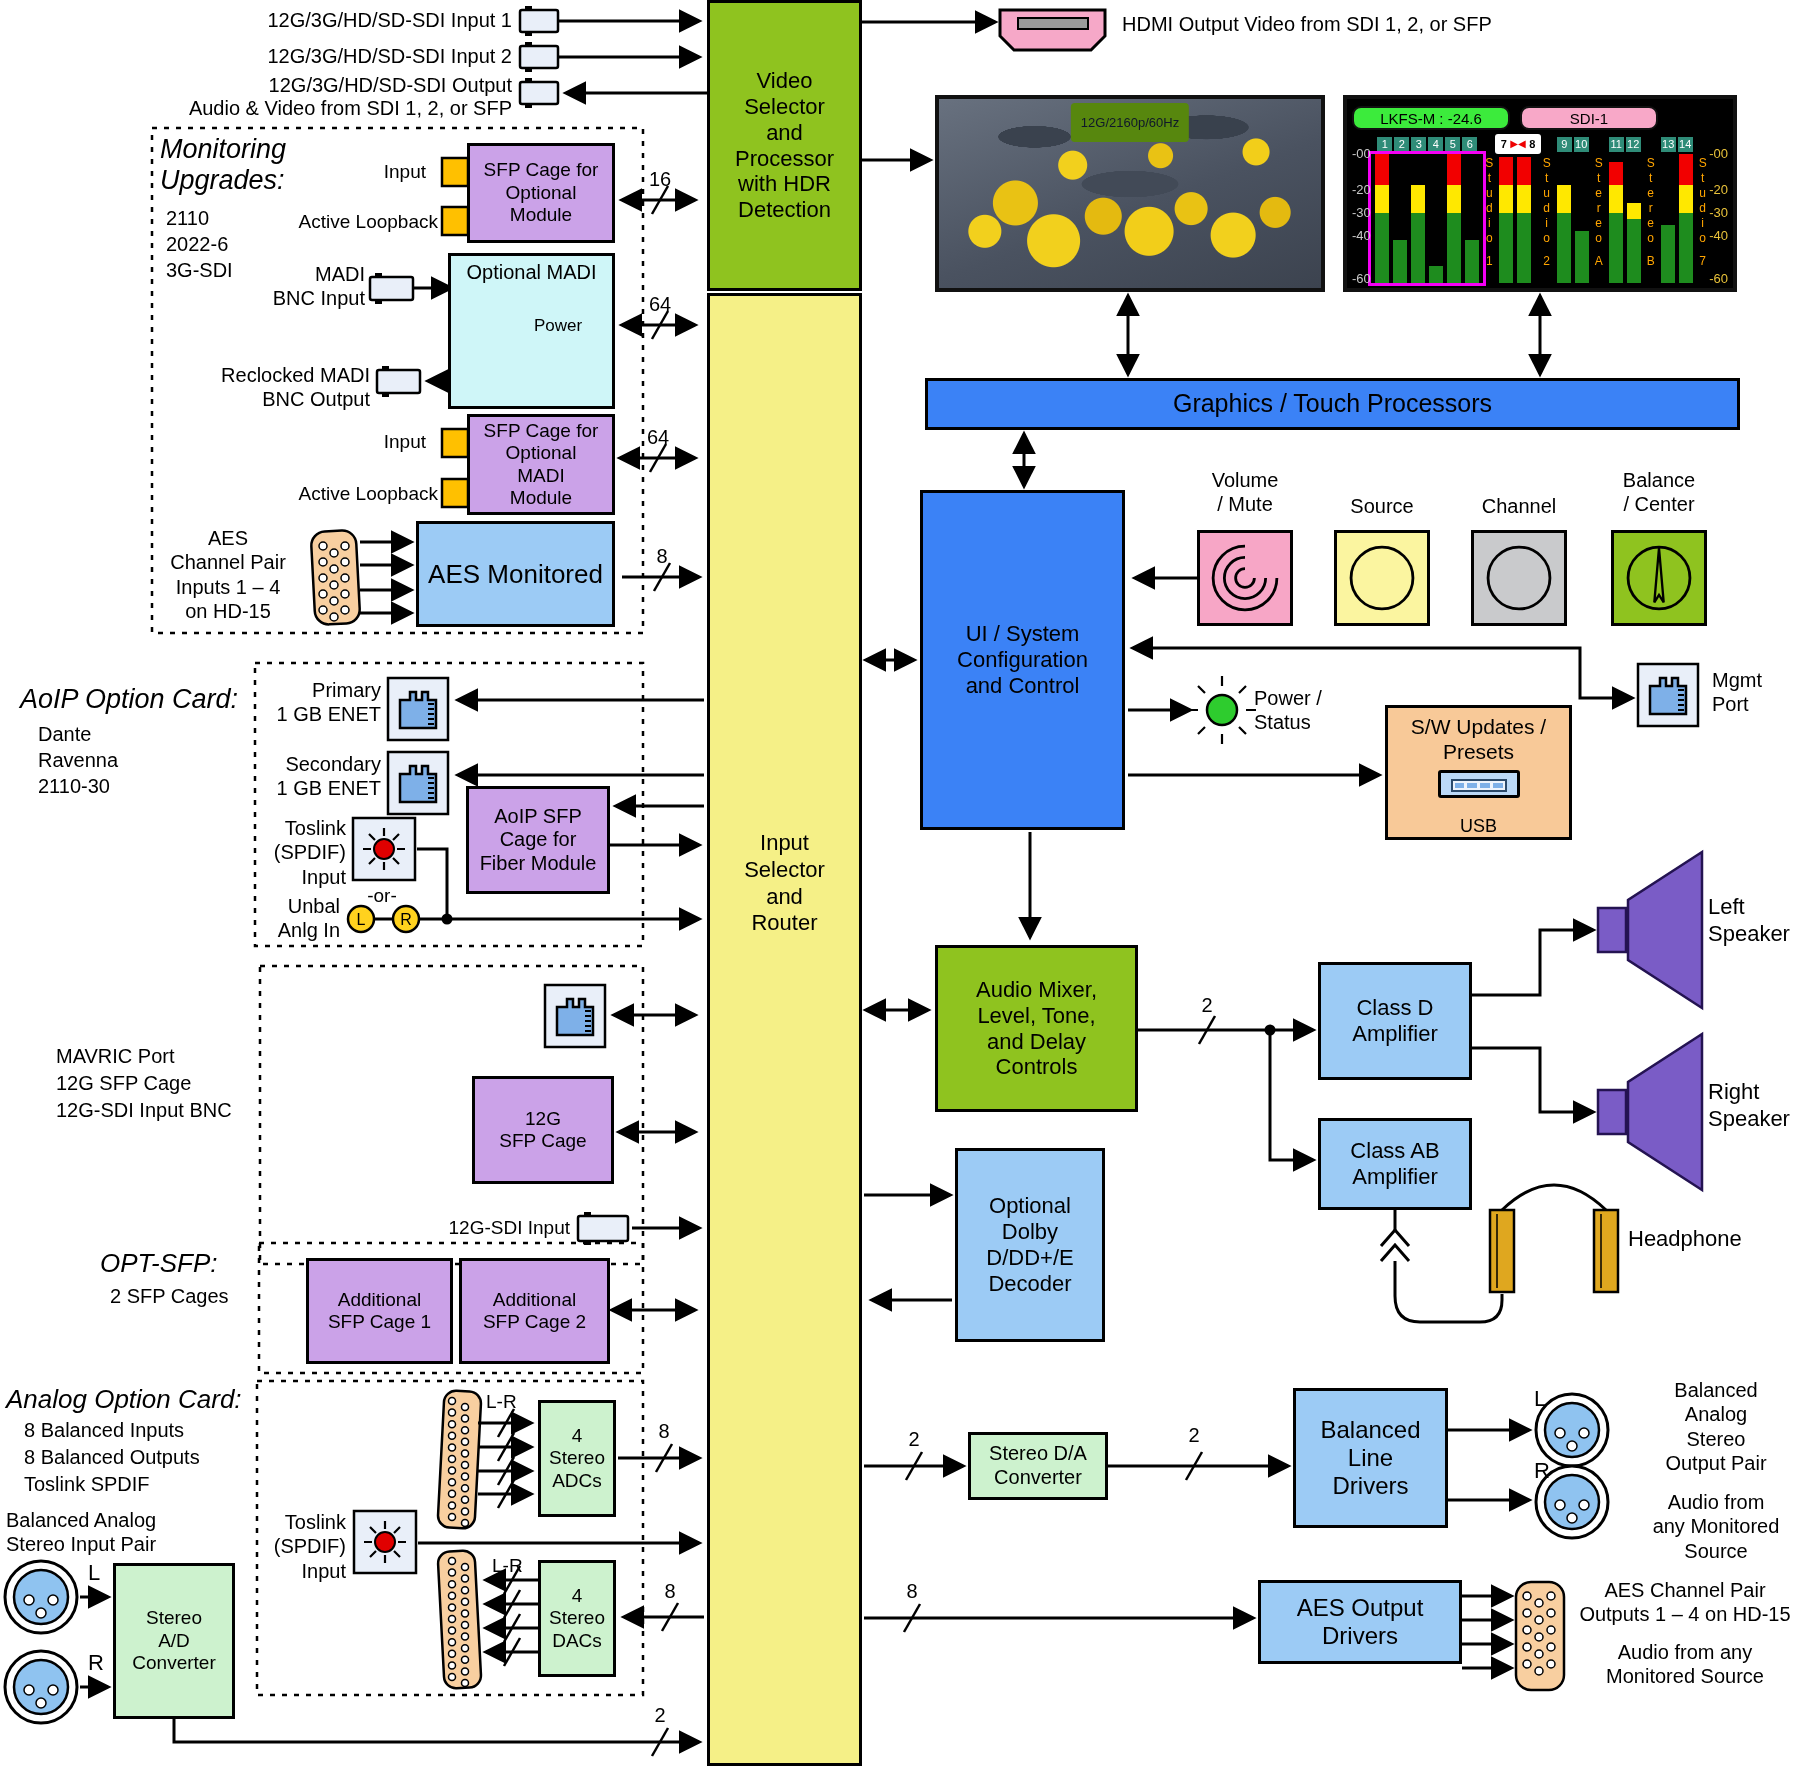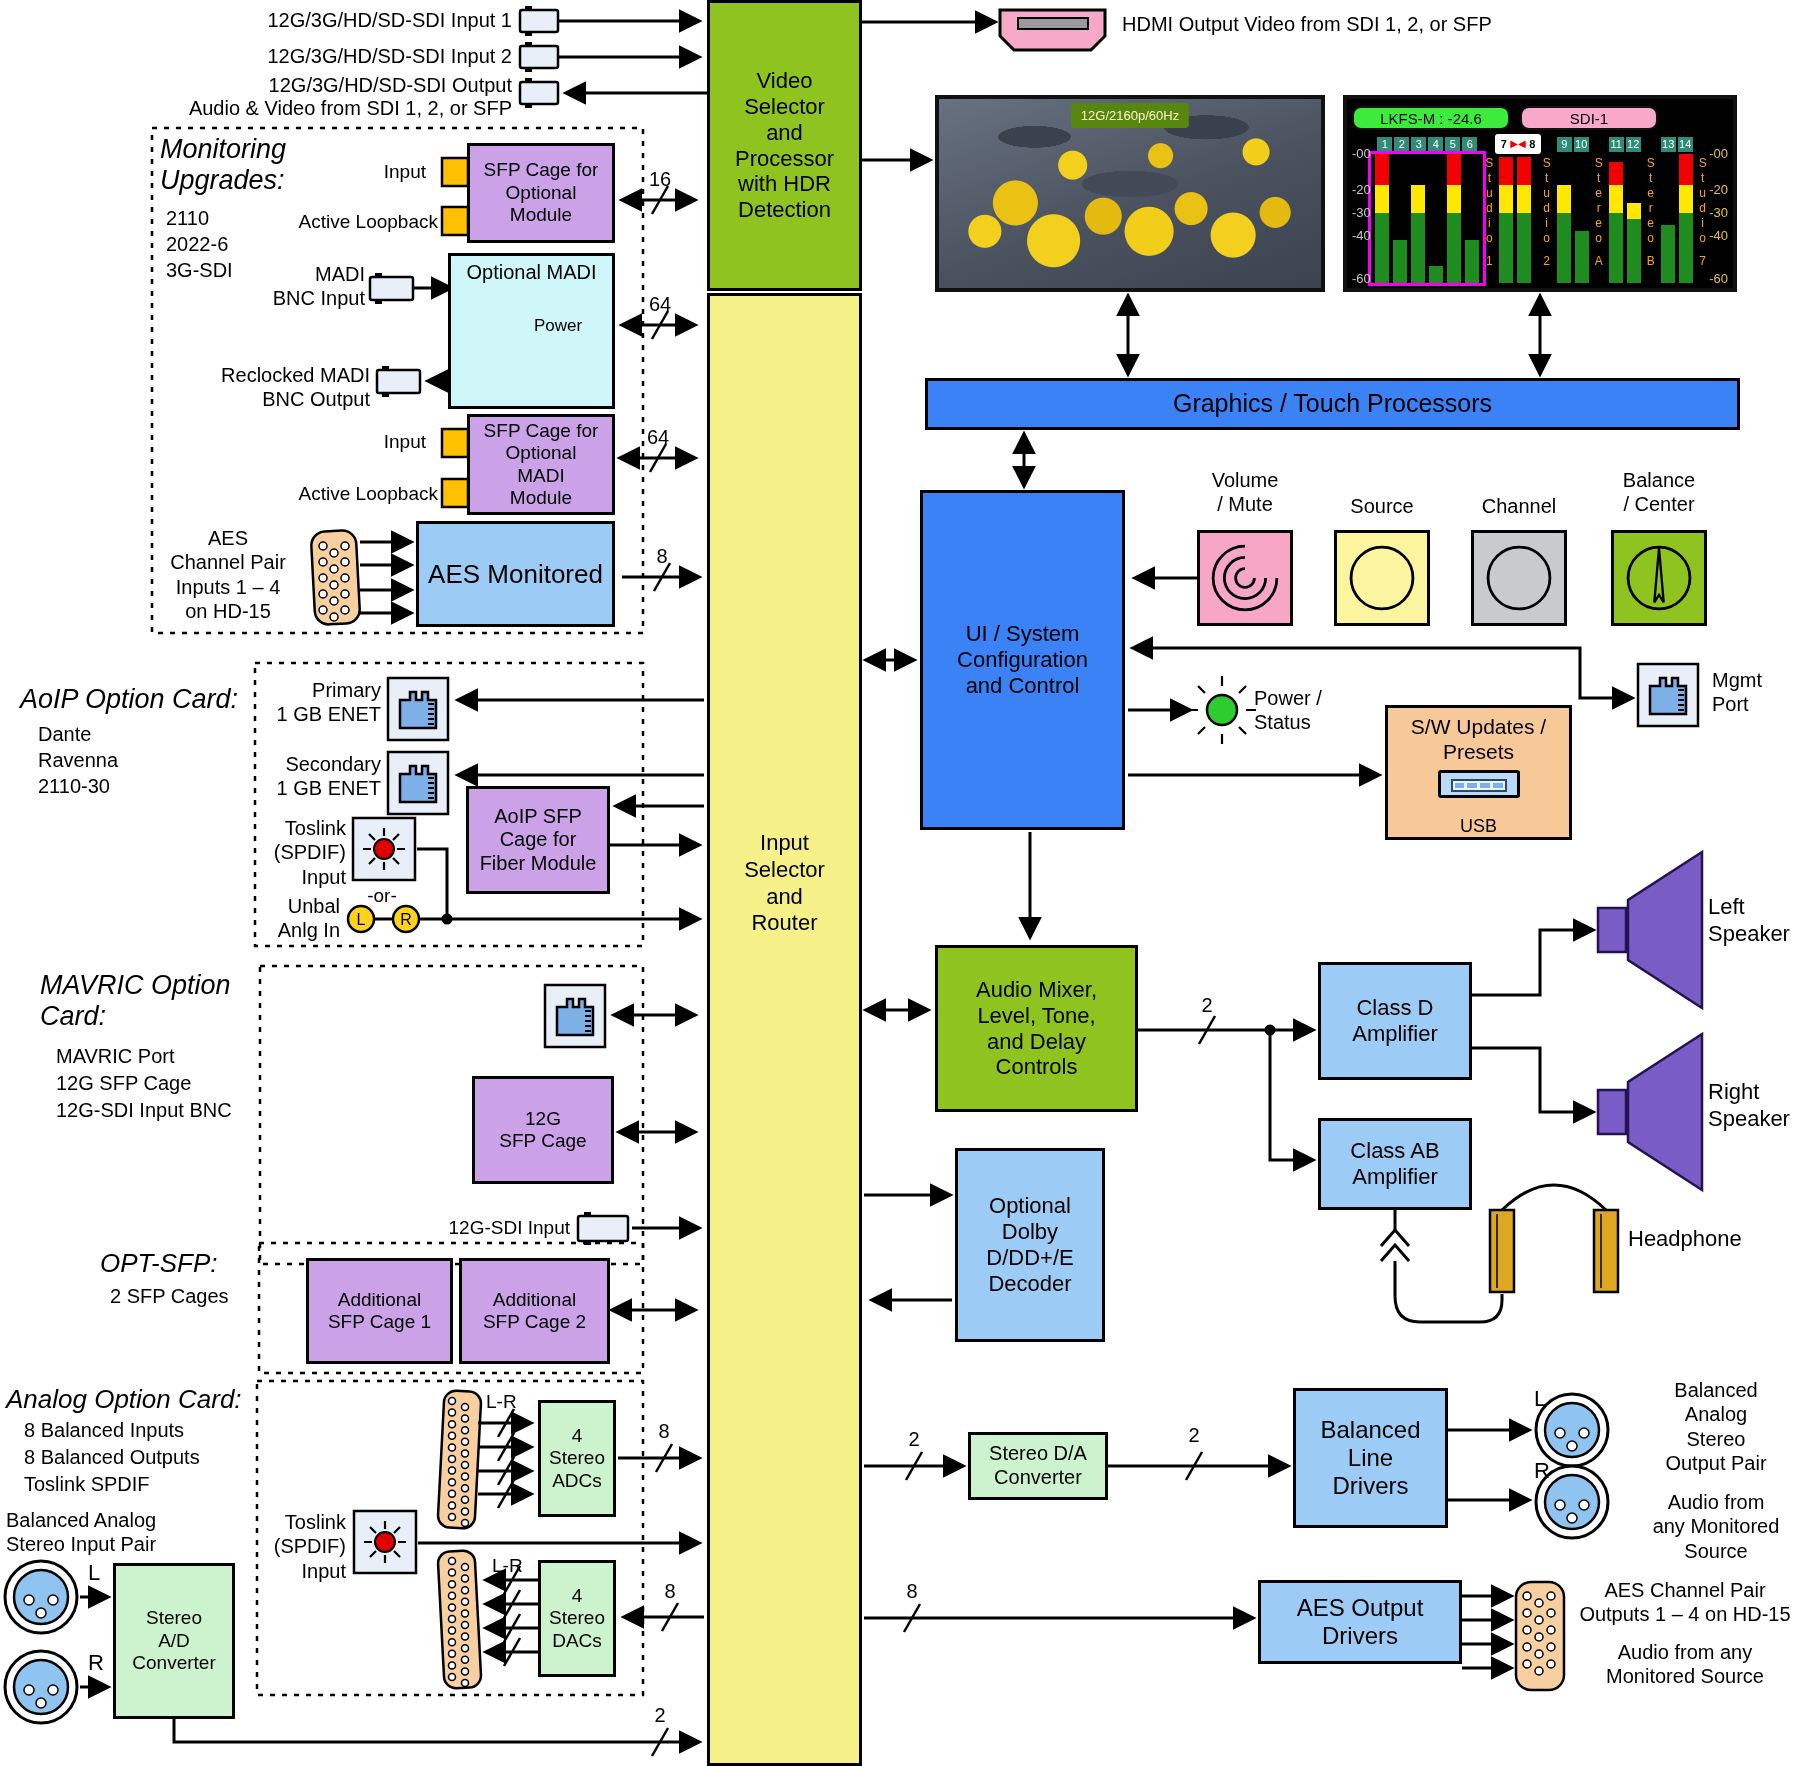--- a/index.html
+++ b/index.html
@@ -34,22 +34,22 @@
     radial-gradient(circle at 66% 58%, #e9c214 0 16px, transparent 17px),
     radial-gradient(circle at 77% 72%, #f2d01d 0 22px, transparent 23px),
     radial-gradient(circle at 88% 60%, #e4ba10 0 15px, transparent 16px),
     radial-gradient(circle at 35% 35%, #f2d01d 0 14px, transparent 15px),
     radial-gradient(circle at 58% 30%, #e9c214 0 12px, transparent 13px),
     radial-gradient(circle at 83% 28%, #f2ce1a 0 13px, transparent 14px),
     radial-gradient(ellipse 60px 18px at 25% 20%, #3a424e 0 60%, transparent 61%),
     radial-gradient(ellipse 70px 20px at 70% 15%, #39414d 0 60%, transparent 61%),
     radial-gradient(ellipse 80px 22px at 50% 45%, #424a57 0 60%, transparent 61%),
     linear-gradient(160deg,#68717f,#4a5260 55%,#3c434f)}
-  .vid-chip{position:absolute;left:50%;top:4px;transform:translateX(-50%);background:#57870E;color:#fef9c3;
-    font-size:13px;padding:5px 10px;border-radius:4px;white-space:nowrap}
+  .vid-chip{position:absolute;left:50%;top:4px;transform:translateX(-50%);background:#57870E;color:#0f172a;
+    font-size:13px;padding:12px 10px;border-radius:4px;white-space:nowrap}
   #meter{background:#000;padding:5px;display:flex;flex-direction:column}
   .pill-row{height:28px;display:flex;gap:10px;align-items:center}
   .pill{height:24px;border-radius:9px;border:2px solid #111;font-size:15px;display:flex;align-items:center;
     justify-content:center;color:#000000;box-sizing:border-box}
   .pill.greenp{background:#3CEB3C;width:158px}
   .pill.pinkp{background:#F8A8C8;width:138px}
   .meter-body{position:relative;flex:1;display:flex;margin-top:2px}
   .m-scale{position:relative;width:30px;font-size:13px;color:#C8C8C8}
   .m-scale.right{color:#E8C23A}
   .m-scale .m-tick{position:absolute;left:0;white-space:nowrap}
@@ -468,22 +468,20 @@
 <div class="box purple f20" style="left:466px;top:786px;width:144px;height:108px">AoIP SFP
 Cage for
 Fiber Module</div>
 <div class="lbl r" style="left:248px;top:816px;width:98px">Toslink
 (SPDIF)
 Input</div>
 <div class="lbl c f19" style="left:356px;top:884px;width:52px">-or-</div>
 <div class="lbl r" style="left:254px;top:894px;width:86px">Unbal
 Anlg In</div>
 
-<div class="lbl it f27" style="left:40px;top:970px;width:230px">MAVRIC Option
-Card:</div>
 <div class="lbl" style="left:56px;top:1044px;width:210px">MAVRIC Port</div>
 <div class="lbl" style="left:56px;top:1071px;width:210px">12G SFP Cage</div>
 <div class="lbl" style="left:56px;top:1098px;width:210px">12G-SDI Input BNC</div>
 <div class="box purple f19" style="left:472px;top:1076px;width:142px;height:108px">12G
 SFP Cage</div>
 <div class="lbl r f19" style="left:428px;top:1216px;width:142px">12G-SDI Input</div>
 
 <div class="lbl it f26" style="left:100px;top:1248px;width:160px">OPT-SFP:</div>
 <div class="lbl" style="left:110px;top:1284px;width:150px">2 SFP Cages</div>
 <div class="box purple f19" style="left:306px;top:1258px;width:147px;height:106px">Additional

